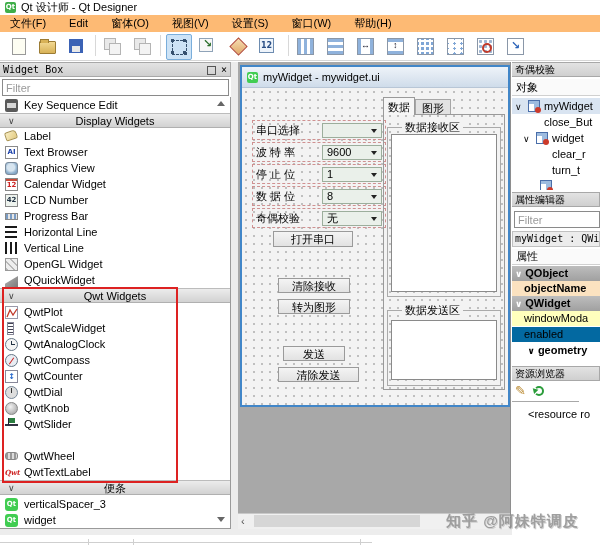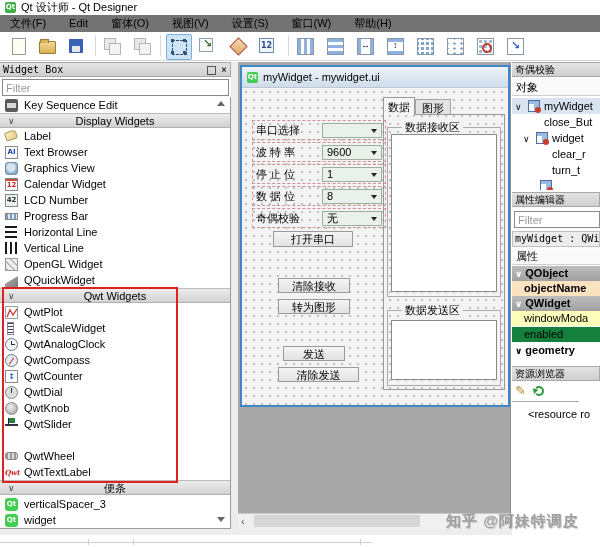--- a/index.html
+++ b/index.html
@@ -3,21 +3,21 @@
 <meta charset="utf-8">
 <style>
   html,body{margin:0;padding:0;background:#888;}
   .screen{position:relative;width:600px;height:547px;background:#fff;overflow:hidden;
           font-family:"Liberation Sans","DejaVu Sans",sans-serif;font-size:11px;color:#000;}
   .abs{position:absolute;}
   
   .titlebar{left:0;top:0;width:600px;height:15px;background:#fff;line-height:15px;}
   .qt-badge{display:inline-block;width:11px;height:11px;background:#3fae49;border-radius:2px;
             color:#fff;font:bold 7px/11px "DejaVu Sans",sans-serif;text-align:center;vertical-align:middle;margin:0 5px 2px 5px;}
-  .menubar{left:0;top:15px;width:600px;height:17px;background:#737373;line-height:17px;}
+  .menubar{left:0;top:15px;width:600px;height:17px;background:#fdba74;line-height:17px;}
   .menu-item{display:inline-block;padding:0 10px;height:17px;}
   .toolbar{left:0;top:32px;width:600px;height:28px;background:#fff;border-bottom:1px solid #d6d6d6;}
   .tbtn{position:absolute;top:2px;width:24px;height:24px;border-radius:2px;}
   .tbtn.active{background:#cde3f6;border:1px solid #7aaedb;}
   .tsep{position:absolute;top:3px;width:1px;height:21px;background:#d8d8d8;}
   .tico{position:absolute;left:3px;top:3px;width:17px;height:17px;}
   .t-new{background:#fdfdf2;border:1px solid #999;width:12px;height:15px;left:6px;top:4px;}
   .t-open{background:linear-gradient(180deg,#f2d892,#d8b257);border:1px solid #9c7c34;width:15px;height:11px;top:7px;border-radius:1px;}
   .t-open:before{content:"";position:absolute;left:0;top:-3px;width:7px;height:3px;background:#d8b257;border:1px solid #9c7c34;border-bottom:none;}
   .t-save{background:#3b62b5;width:14px;height:14px;top:5px;}
@@ -423,24 +423,24 @@
   </div>
   <div class="prow" style="top:281px;background:#fbe2c0;font-weight:bold;">
     <span style="padding-left:12px;">objectName</span>
   </div>
   <div class="prow pgroup" style="top:296px;">
     <span class="chev">∨</span><span>QWidget</span>
   </div>
   <div class="prow" style="top:311px;background:#ffffbd;">
     <span style="padding-left:12px;">windowModa</span>
   </div>
-  <div class="prow" style="top:327px;background:#15803d;">
+  <div class="prow" style="top:327px;background:#0369a1;">
     <span style="padding-left:12px;">enabled</span>
   </div>
-  <div class="prow" style="top:343px;font-weight:bold;">
+  <div class="prow" style="top:343px;font-weight:bold;text-align:center;">
     <span class="chev">∨</span><span>geometry</span>
   </div>
 
   <div class="abs panel-h rp" style="top:366px;height:15px;">
     <span>资源浏览器</span>
   </div>
   <span class="abs pencil" style="left:515px;top:383px;">✎</span>
   <span class="abs refresh" style="left:534px;top:386px;"></span>
   <div class="abs" style="left:512px;top:401px;width:67px;height:131px;background:#fff;border-top:1px solid #a8a8a8;box-sizing:border-box;">
     <span style="position:absolute;left:16px;top:6px;white-space:nowrap;">&lt;resource ro</span>

